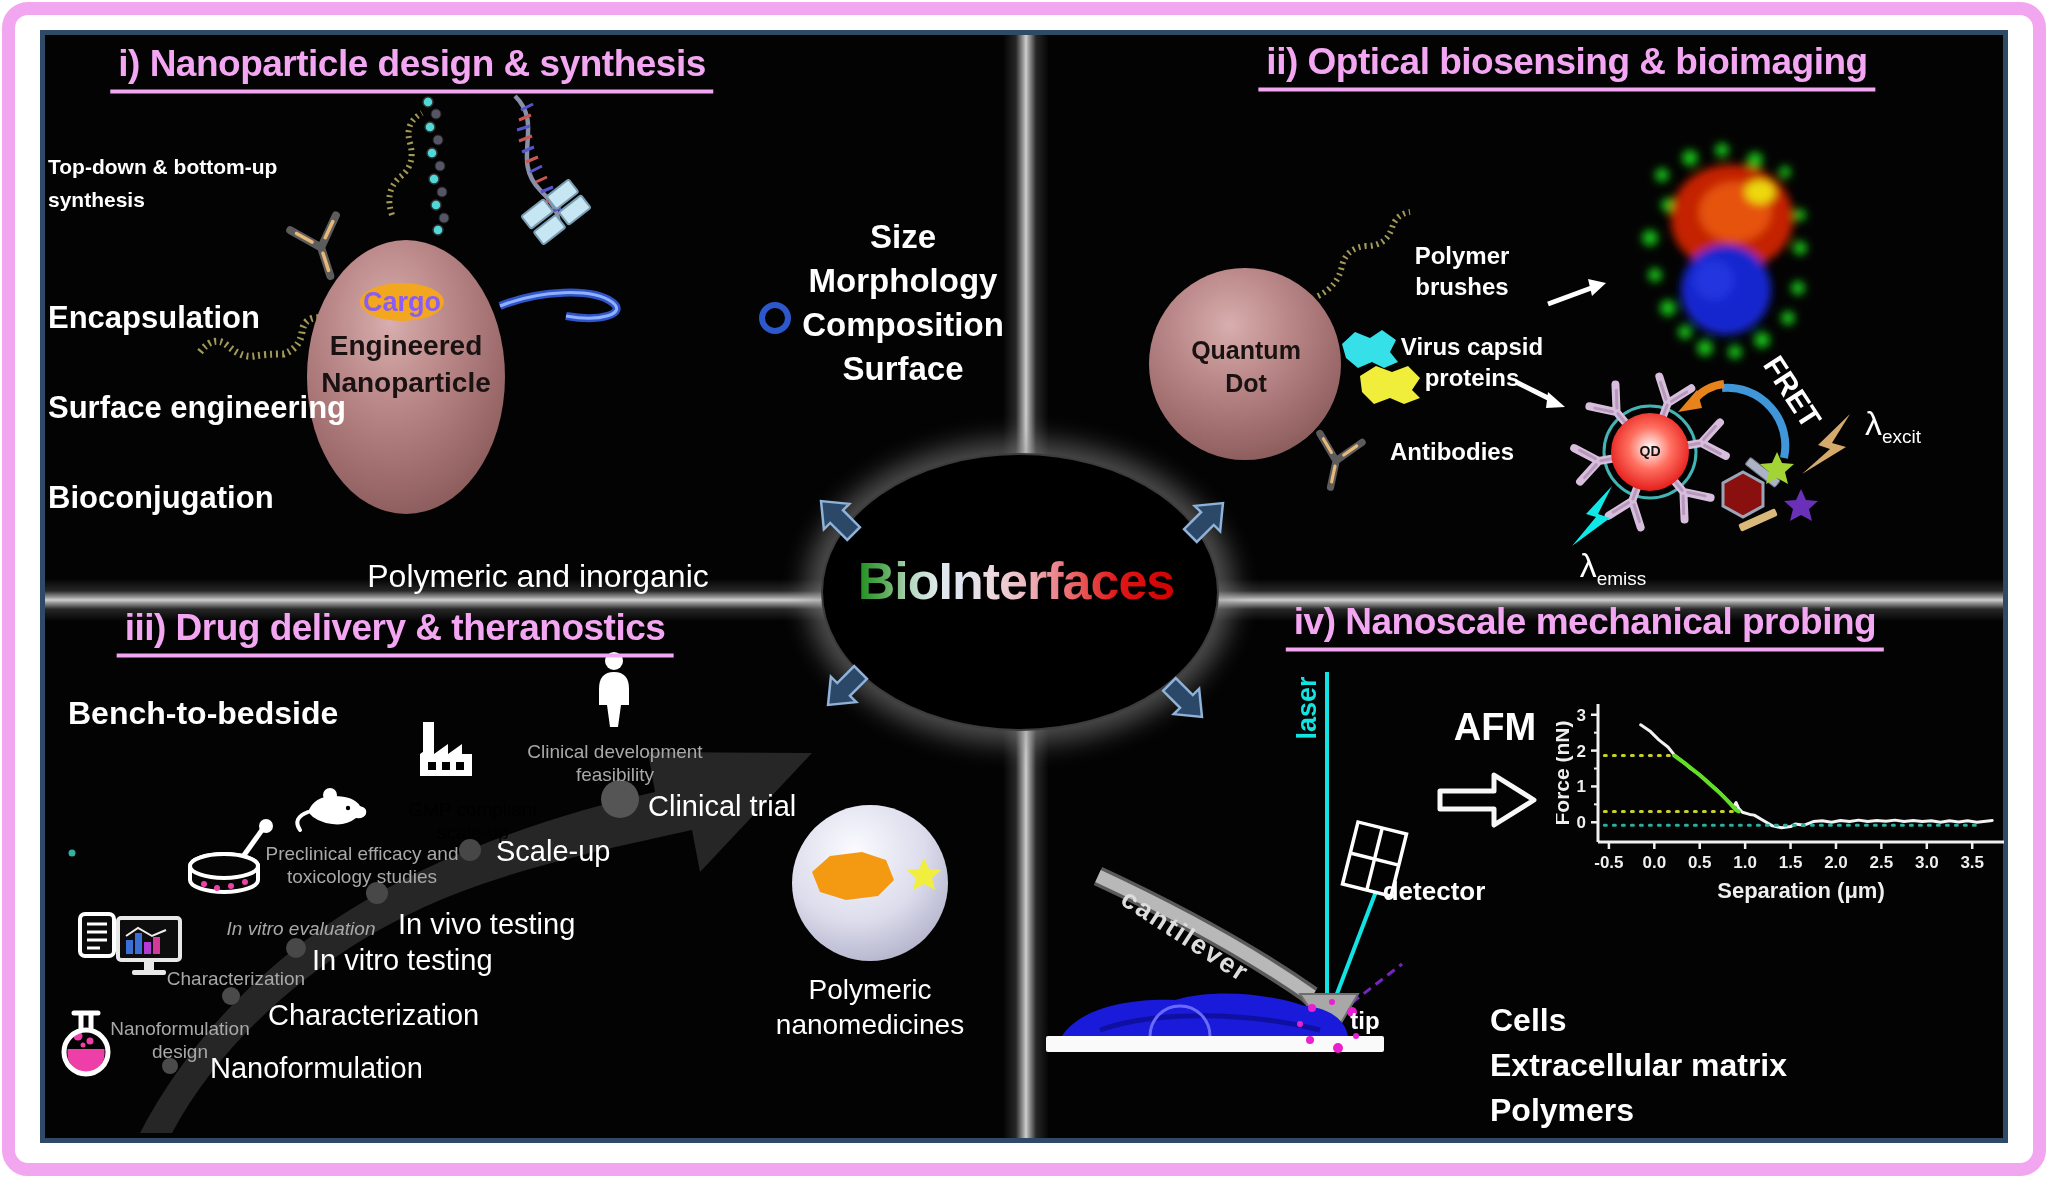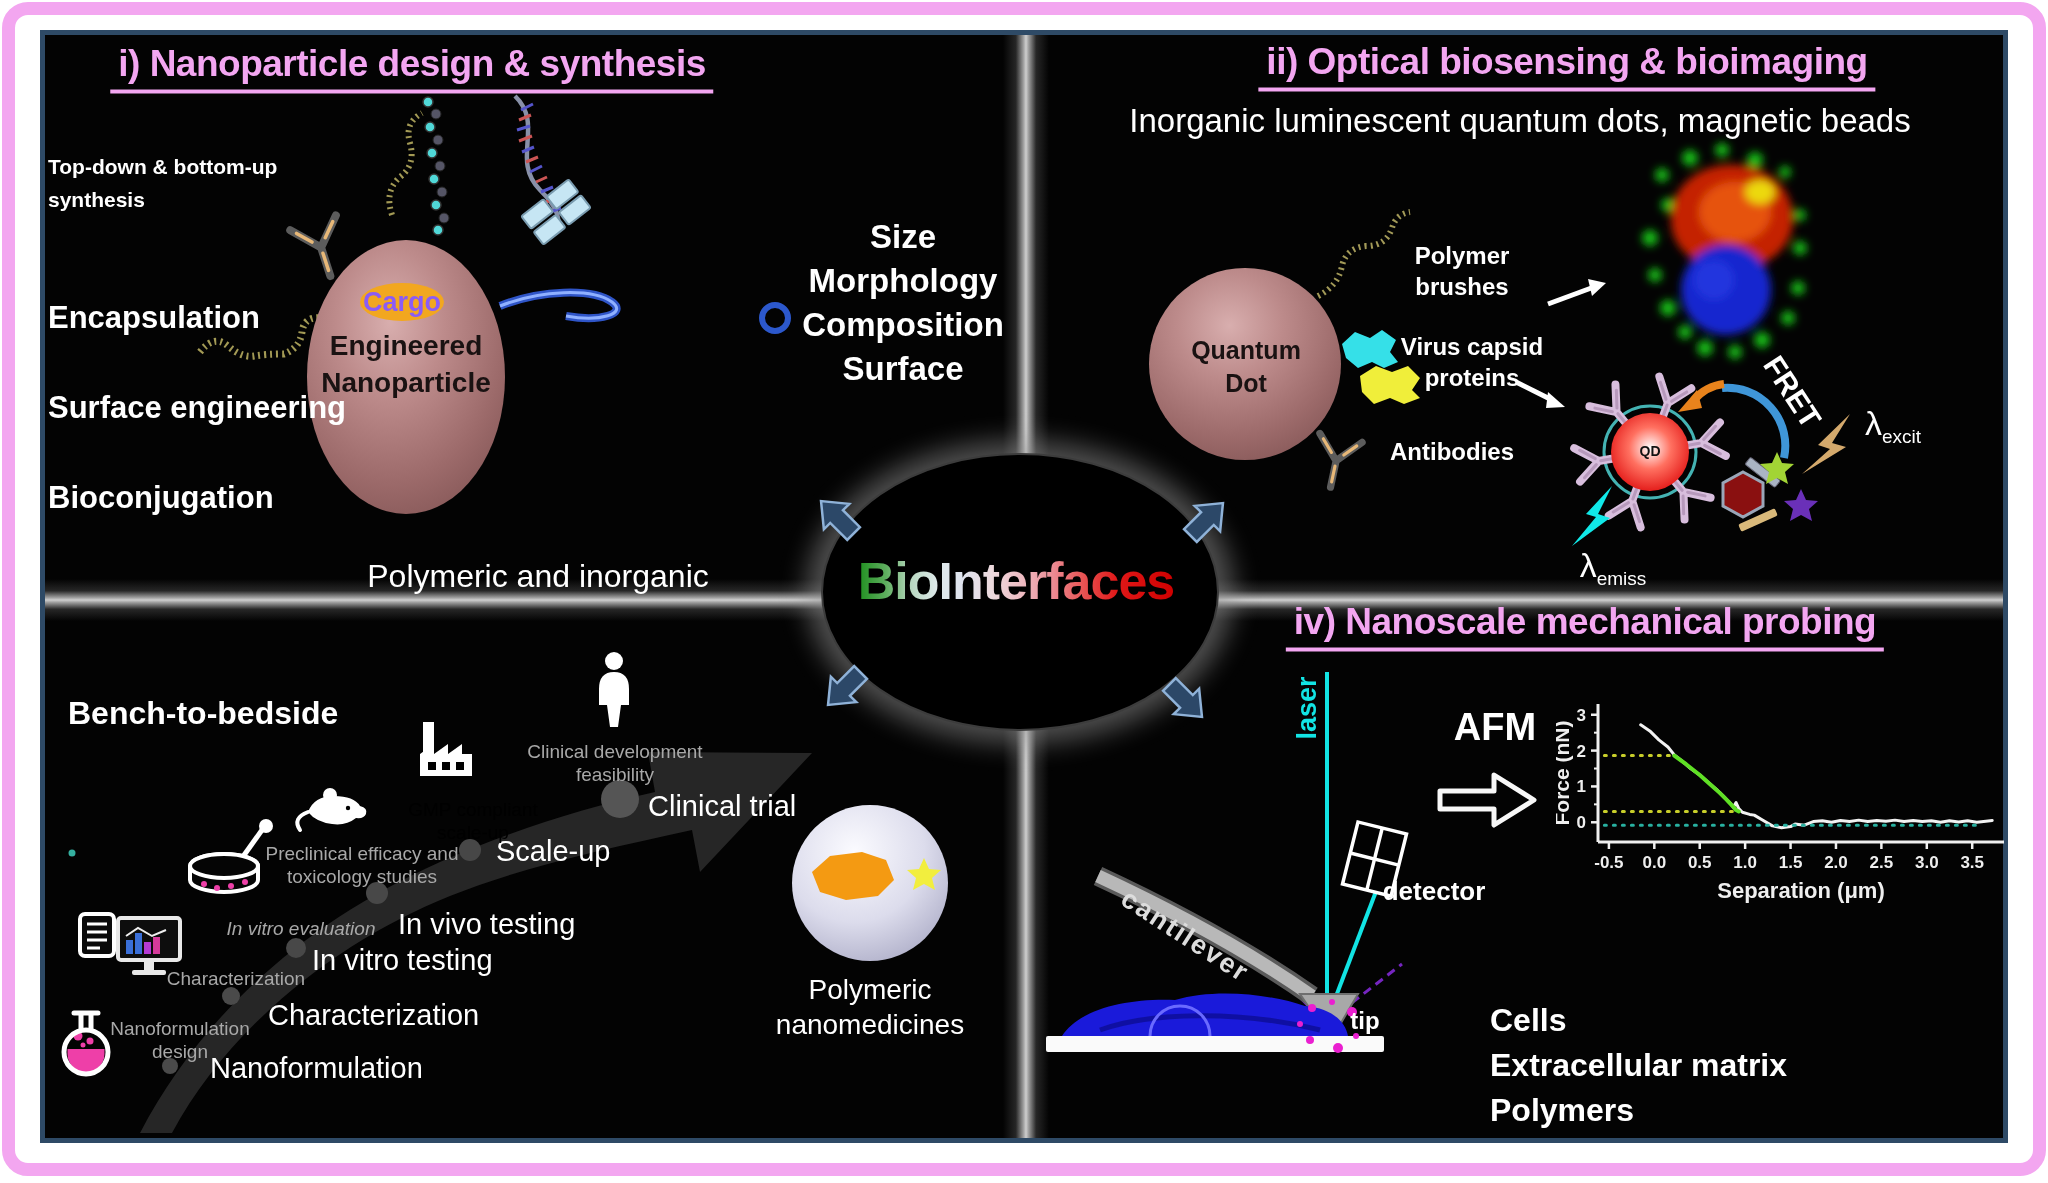--- a/index.html
+++ b/index.html
@@ -282,33 +282,33 @@
   <div class="txt ctr b" style="left:402px;top:302px;color:#8b5cf6;font-size:27px;">Cargo</div>
   <div class="txt ctr b" style="left:406px;top:364px;color:#1a1212;font-size:28px;line-height:37px;">Engineered
 Nanoparticle</div>
   <div class="txt ctr b" style="left:903px;top:303px;font-size:33px;line-height:44px;">Size
 Morphology
 Composition
 Surface</div>
   <div class="txt ctr" style="left:538px;top:576px;font-size:32px;">Polymeric and inorganic</div>
 
   <div class="txt ctr qtitle" style="left:1567px;top:66px;">ii) Optical biosensing &amp; bioimaging</div>
-  <div class="txt ctr" style="left:1520px;top:121px;font-size:33px;white-space:nowrap;">Inorganic luminescent quantum dots, magnetic beads</div>
   <div class="txt ctr b" style="left:1246px;top:367px;color:#1a1212;font-size:25px;line-height:33px;">Quantum
 Dot</div>
   <div class="txt ctr b" style="left:1462px;top:271px;font-size:24px;line-height:31px;">Polymer
 brushes</div>
   <div class="txt ctr b" style="left:1472px;top:362px;font-size:24px;line-height:31px;">Virus capsid
 proteins</div>
   <div class="txt ctr b" style="left:1452px;top:452px;font-size:24px;">Antibodies</div>
   <div class="txt ctr b" style="left:1792px;top:392px;font-size:30px;transform:translate(-50%,-50%) rotate(57deg);">FRET</div>
   <div class="txt ctr b" style="left:1650px;top:451px;color:#111;font-size:14px;">QD</div>
   <div class="txt ctr" style="left:1893px;top:426px;font-size:34px;white-space:nowrap;"><span>λ</span><span class="sub">excit</span></div>
   <div class="txt ctr" style="left:1613px;top:568px;font-size:34px;white-space:nowrap;"><span>λ</span><span class="sub">emiss</span></div>
 
+  <div class="txt ctr qtitle" style="left:395px;top:632px;">iii) Drug delivery &amp; theranostics</div>
   <div class="txt b" style="left:68px;top:695px;font-size:32px;">Bench-to-bedside</div>
   <div class="txt" style="left:210px;top:1052px;font-size:29px;">Nanoformulation</div>
   <div class="txt" style="left:268px;top:999px;font-size:29px;">Characterization</div>
   <div class="txt" style="left:312px;top:944px;font-size:29px;">In vitro testing</div>
   <div class="txt" style="left:398px;top:888px;font-size:29px;margin-top:20px;">In vivo testing</div>
   <div class="txt" style="left:496px;top:835px;font-size:29px;">Scale-up</div>
   <div class="txt" style="left:648px;top:776px;font-size:29px;margin-top:14px;">Clinical trial</div>
   <div class="txt ctr" style="left:180px;top:1040px;color:#a8a8a8;font-size:19px;line-height:23px;">Nanoformulation
 design</div>
   <div class="txt ctr" style="left:236px;top:979px;color:#a8a8a8;font-size:19px;">Characterization</div>

